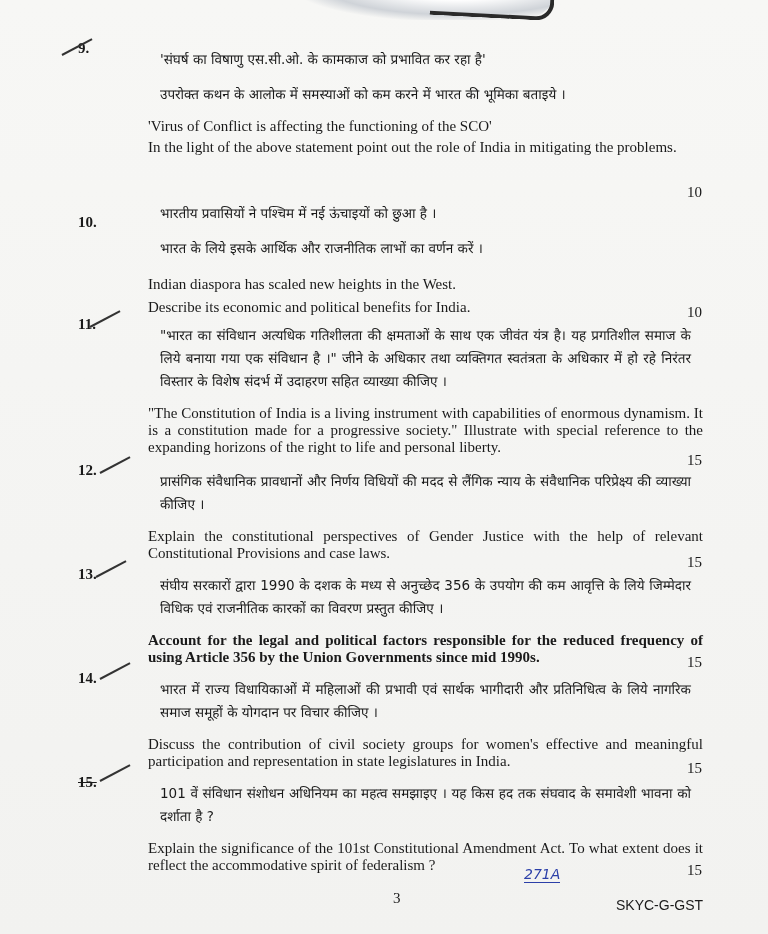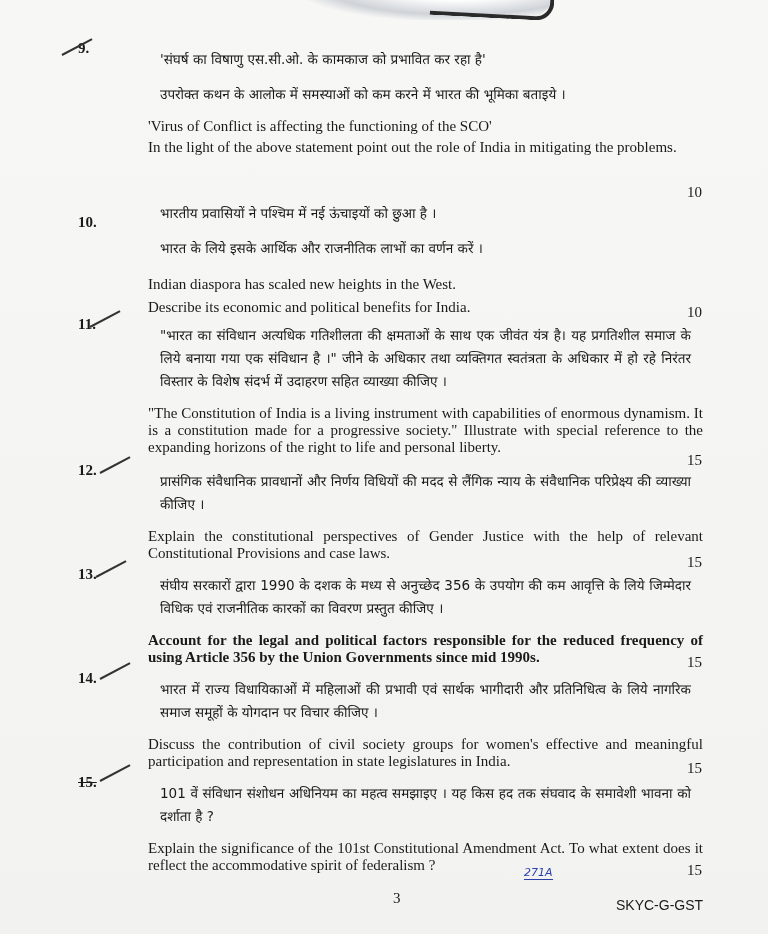--- a/index.html
+++ b/index.html
@@ -47,21 +47,21 @@
   .marks {
     position: absolute; right: 66px; font-size: 15px;
   }
   .footer-page { position: absolute; left: 393px; top: 890px; font-size: 15px; }
   .footer-code {
     position: absolute; left: 616px; top: 897px;
     font-family: "Liberation Sans", sans-serif; font-size: 14px;
   }
   .handwritten {
     position: absolute; left: 524px; top: 866px;
-    font-family: "DejaVu Sans", sans-serif; font-size: 11px; color: #2b3fa8;
+    font-family: "DejaVu Sans", sans-serif; font-size: 14px; color: #2b3fa8;
     font-style: italic; border-bottom: 1px solid #2b3fa8;
   }
 </style>
 </head>
 <body>
 
 <div class="page">
   <div class="clip-shadow"></div>
   <div class="clip-edge"></div>
 

